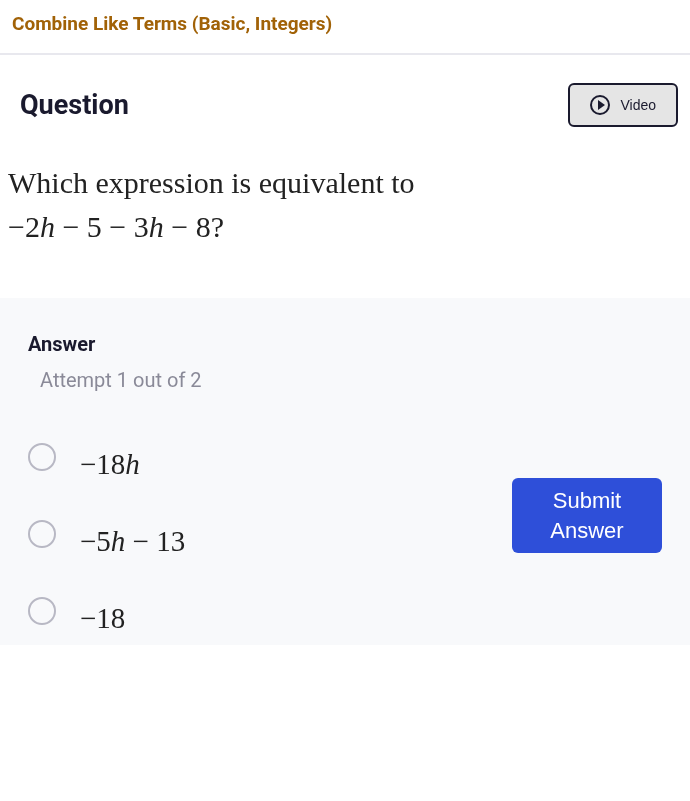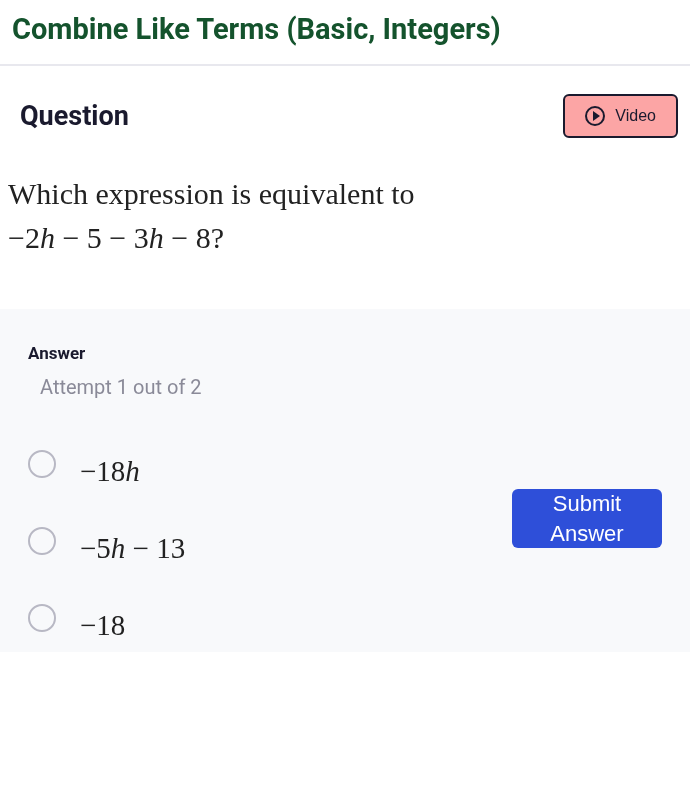--- a/index.html
+++ b/index.html
@@ -7,41 +7,41 @@
     font-family: -apple-system, BlinkMacSystemFont, "Segoe UI", Roboto, sans-serif;
     width: 690px;
     color: #1a1a2e;
     background: #fff;
   }
   .header {
     padding: 12px 12px 18px 12px;
     border-bottom: 2px solid #e8e8ee;
   }
   .title {
-    font-size: 29px;
+    font-size: 19px;
     font-weight: 700;
-    color: #14532d;
+    color: #a16207;
   }
   .question-bar {
     display: flex;
     align-items: center;
     padding: 28px 12px 10px 20px;
     gap: 14px;
   }
   .question-label {
     font-size: 27px;
     font-weight: 700;
     flex: 1;
   }
   .btn-outline {
-    background: #fca5a5;
+    background: #e5e5e5;
     border: 2px solid #1a1a2e;
     border-radius: 6px;
     padding: 10px 20px;
-    font-size: 16px;
+    font-size: 14px;
     font-weight: 400;
     color: #1a1a2e;
     display: inline-flex;
     align-items: center;
     gap: 10px;
     cursor: pointer;
   }
   .play-icon {
     width: 20px;
     height: 20px;
@@ -68,21 +68,21 @@
     color: #222;
   }
   .math-ital { font-style: italic; font-family: Georgia, serif; }
   .answer-panel {
     background: #f8f9fb;
     padding: 34px 28px 10px 28px;
     margin-top: 20px;
     position: relative;
   }
   .answer-heading {
-    font-size: 17px;
+    font-size: 20px;
     font-weight: 700;
     color: #1a1a2e;
     margin-bottom: 12px;
   }
   .attempt-text {
     font-size: 20px;
     color: #8a8a98;
     margin-bottom: 40px;
     margin-left: 12px;
   }
@@ -111,21 +111,21 @@
     margin-top: 16px;
   }
   .submit-btn {
     position: absolute;
     right: 28px;
     top: 180px;
     background: #2e4fd9;
     color: #fff;
     border: none;
     border-radius: 6px;
-    padding: 0 24px;
+    padding: 8px 24px;
     font-size: 22px;
     text-align: center;
     line-height: 1.35;
     cursor: pointer;
     width: 150px;
   }
 </style>
 </head>
 <body>
 

